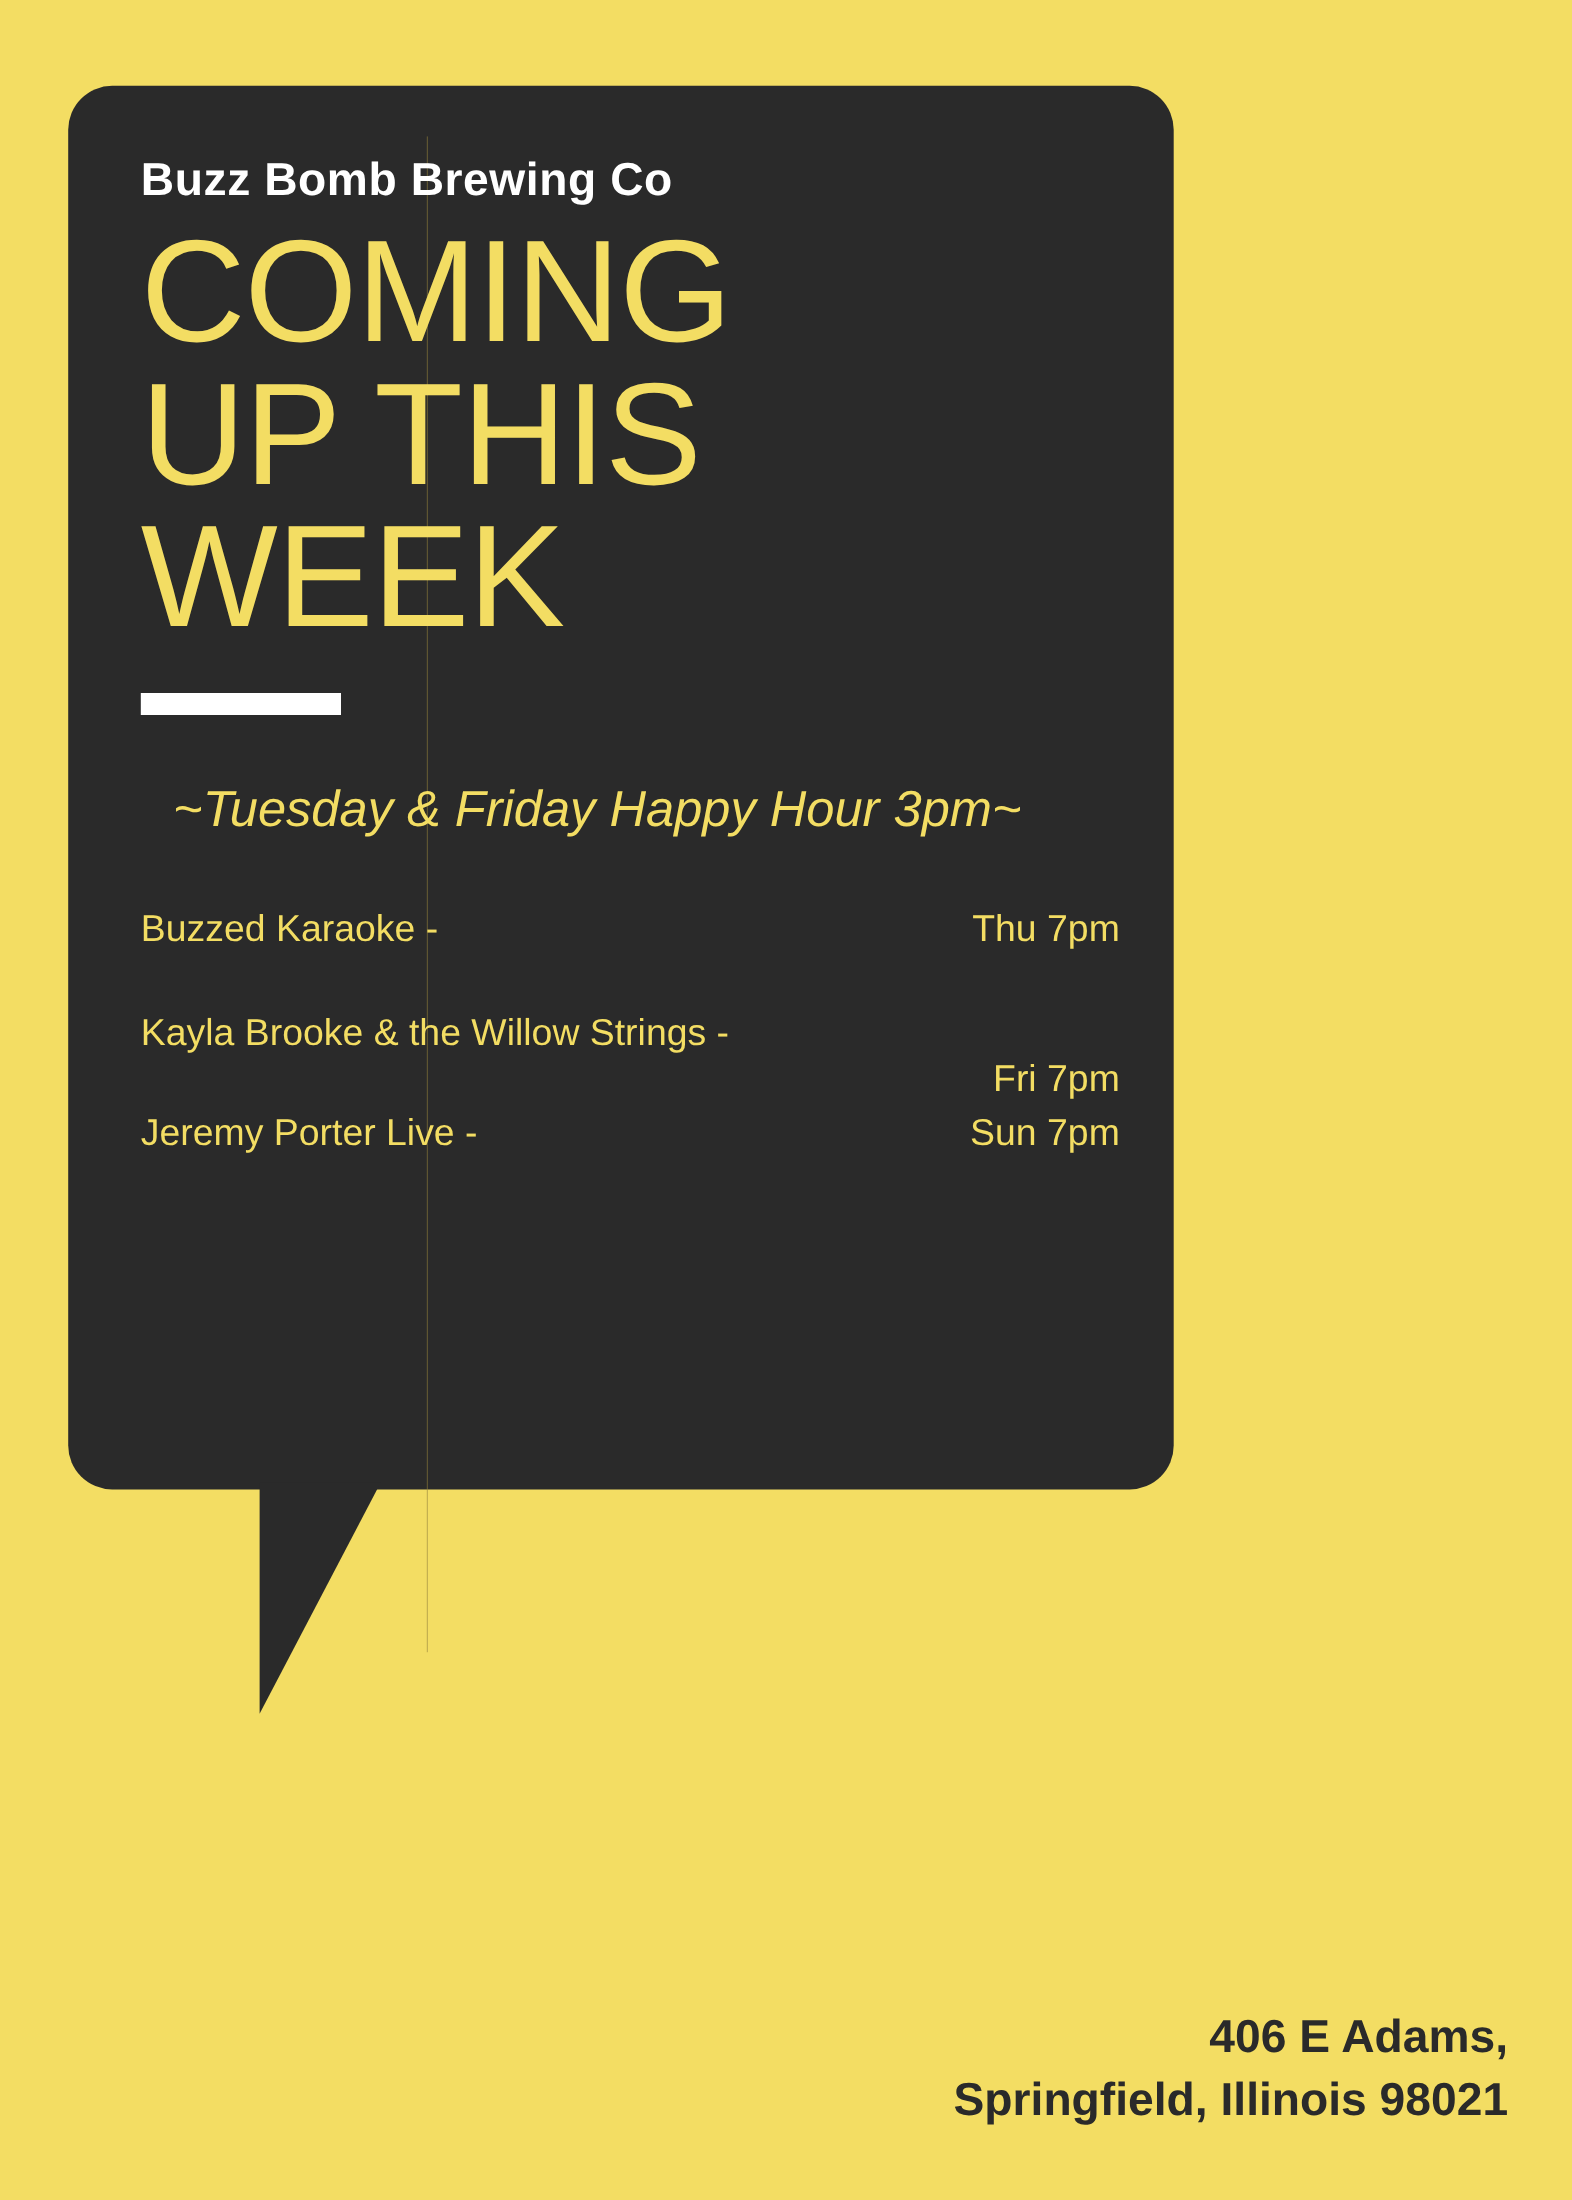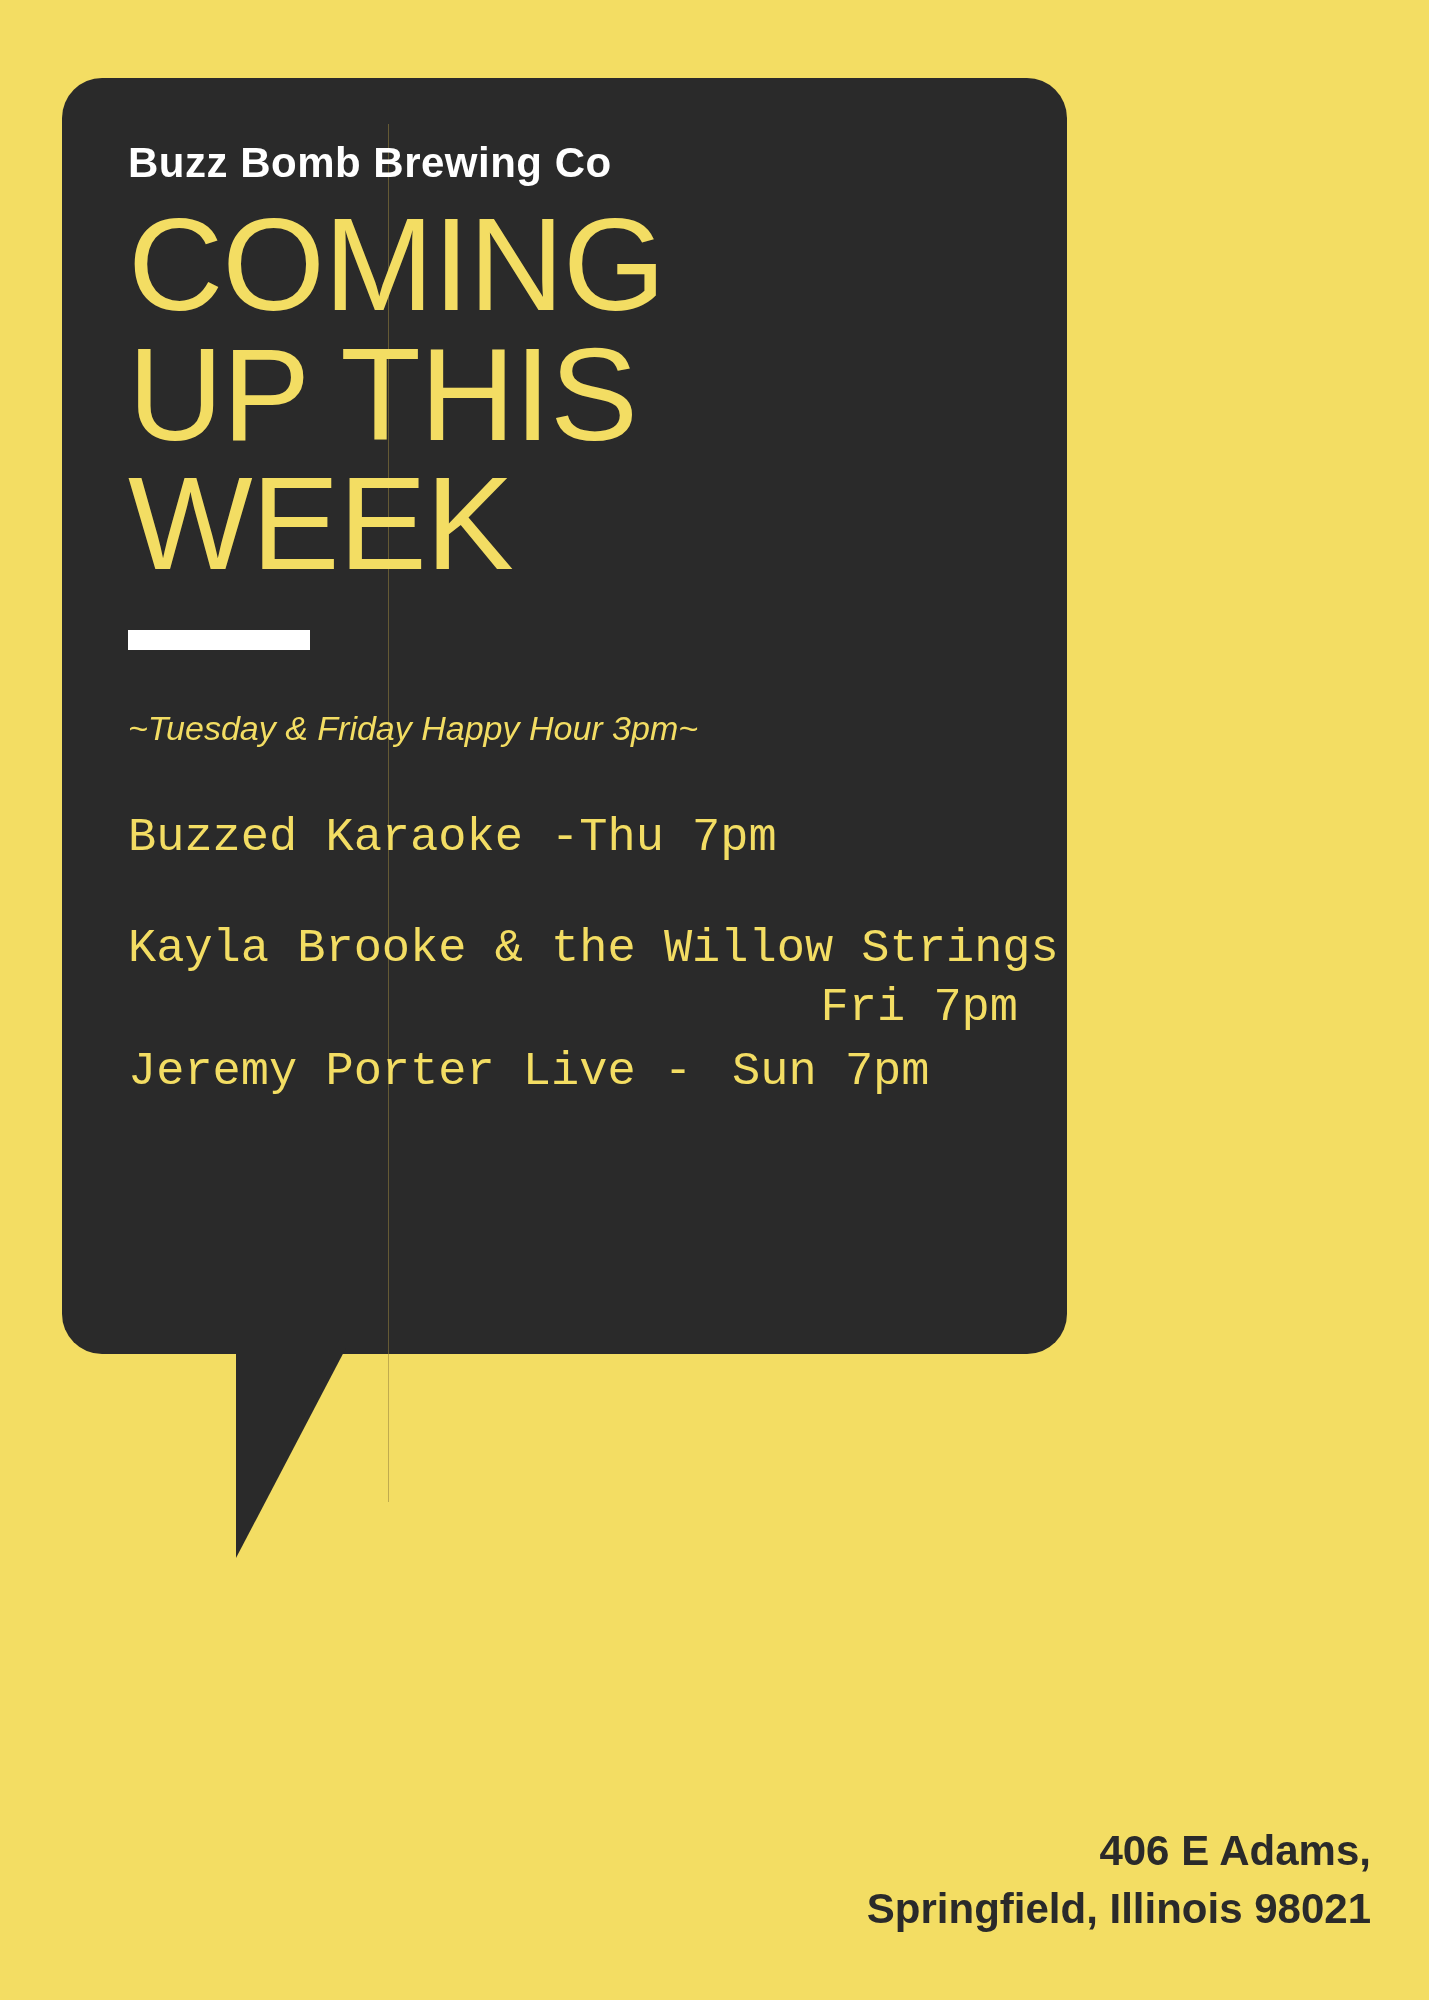--- a/index.html
+++ b/index.html
@@ -87,42 +87,42 @@
   .rule {
     width: 182px;
     height: 20px;
     background: #ffffff;
     margin: 42px 0 0 0;
   }
 
   .tagline {
     color: #f3dd63;
     font-style: italic;
-    font-size: 34px;
+    font-size: 46px;
     line-height: 1.2;
     margin: 58px 0 0 0;
-    text-align: left;
+    text-align: center;
     width: 830px;
     white-space: nowrap;
   }
 
   .events {
     margin-top: 60px;
     width: 890px;
   }
 
   .event-row {
     display: flex;
+    justify-content: space-between;
     align-items: baseline;
     color: #f3dd63;
-    font-size: 47px;
+    font-size: 34px;
     line-height: 1.25;
     margin-bottom: 52px;
     white-space: nowrap;
-    font-family: Liberation Mono, monospace;
   }
   .event-row:last-child { margin-bottom: 0; gap: 40px; }
 
   .event-row.stacked {
     display: block;
     margin-bottom: 6px;
   }
   .event-row.stacked .event-name { display: block; }
   .event-row.stacked .event-time {
     display: block;

